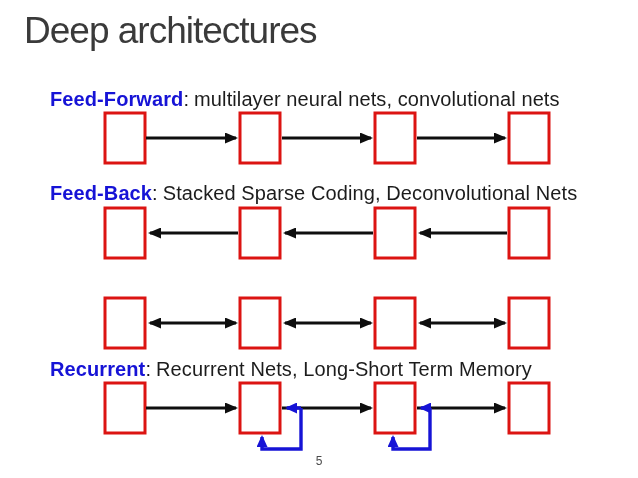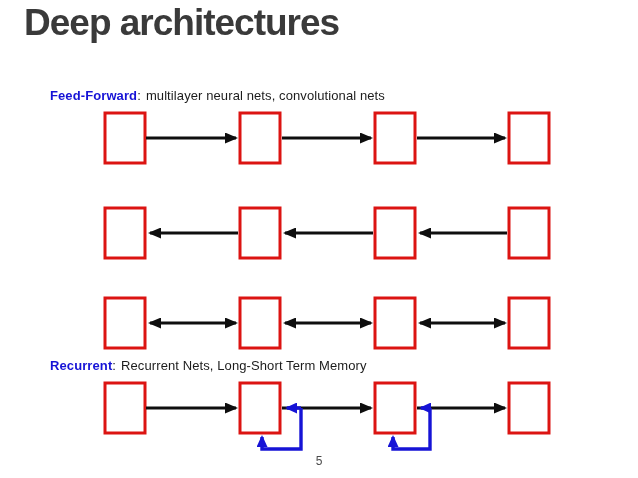--- a/index.html
+++ b/index.html
@@ -4,27 +4,27 @@
 <style>
   html, body { margin: 0; padding: 0; }
   body {
     width: 638px; height: 478px;
     background: var(--c-background, #ffffff);
     font-family: "Liberation Sans", sans-serif;
     position: relative; overflow: hidden;
   }
   .slide { position: absolute; inset: 0; }
   .title {
-    position: absolute; left: 24px; top: 2px; margin: 0;
-    font-size: 37px; font-weight: bold; letter-spacing: -1px;
+    position: absolute; left: 24px; top: 10px; margin: 0;
+    font-size: 37px; font-weight: normal; letter-spacing: -1px;
     color: var(--c-title, #3a3a3a); white-space: nowrap;
   }
   .row-label {
     position: absolute; left: 50px;
-    font-size: 13px; letter-spacing: 0.1px;
+    font-size: 20px; letter-spacing: 0.1px;
     color: var(--c-body, #1c1c1c); white-space: nowrap;
   }
   .row-label .term { color: var(--c-term, #1613d6); font-weight: bold; }
   .row-label .desc { margin-left: 5px; }
   svg.overlay { position: absolute; left: 0; top: 0; pointer-events: none; }
   .box   { fill: #ffffff; stroke: var(--c-box-border, #dc1412); stroke-width: 3; }
   .arrow { stroke: var(--c-arrow, #0e0e0e); stroke-width: 3; fill: none; }
   .loop  { stroke: var(--c-recurrent-loop, #1613d6); stroke-width: 3.4; fill: none; }
   .head-black { fill: var(--c-arrow, #0e0e0e); }
   .head-blue  { fill: var(--c-recurrent-loop, #1613d6); }
@@ -38,20 +38,23 @@
 <body>
 
 <div class="slide">
 
   <h1 class="title">Deep architectures</h1>
 
   <div class="row-label" style="top:88px">
     <span class="term">Feed-Forward</span><span>:</span><span class="desc">multilayer neural nets, convolutional nets</span>
   </div>
 
+  <div class="row-label" style="top:182px">
+    <span class="term">Feed-Back</span><span>:</span><span class="desc">Stacked Sparse Coding, Deconvolutional Nets</span>
+  </div>
 
 
   <div class="row-label" style="top:358px">
     <span class="term">Recurrent</span><span>:</span><span class="desc">Recurrent Nets, Long-Short Term Memory</span>
   </div>
 
   <svg class="overlay" width="638" height="478" viewBox="0 0 638 478" aria-hidden="true">
     <defs>
       <marker id="hb" markerUnits="userSpaceOnUse" markerWidth="13" markerHeight="11" refX="11" refY="5.5" orient="auto-start-reverse">
         <path class="head-black" d="M0,0 L13,5.5 L0,11 Z"></path>

